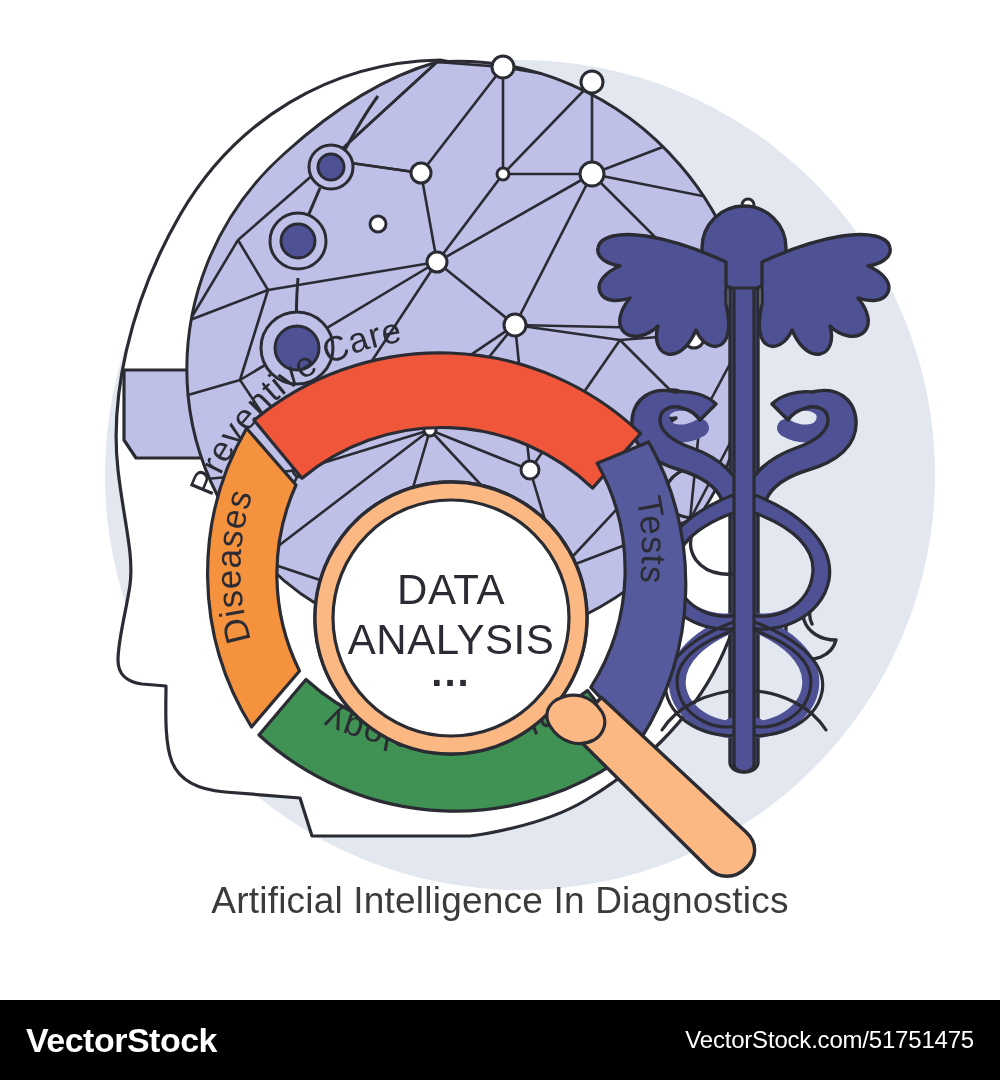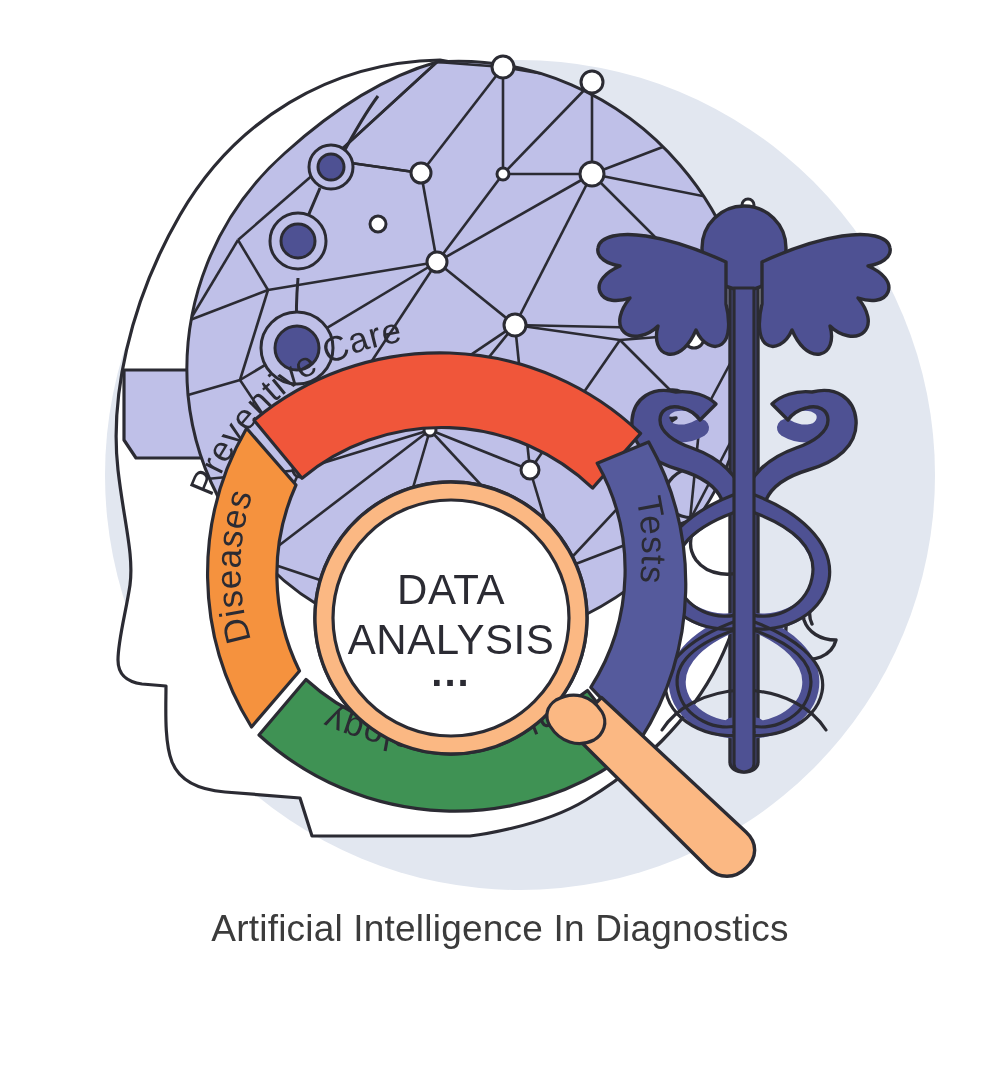--- a/index.html
+++ b/index.html
@@ -5,21 +5,21 @@
   html,body{margin:0;padding:0;background:#ffffff;}
   body{
     width:1000px;height:1080px;overflow:hidden;
     font-family:"Liberation Sans", sans-serif;
     position:relative;
   }
   #stage{position:absolute;inset:0;width:1000px;height:1080px;}
   .illus{position:absolute;left:0;top:0;width:1000px;height:1000px;}
   .title-wrap{
     position:absolute;left:0;top:880px;width:1000px;height:70px;
-    display:flex;align-items:flex-end;justify-content:center;
+    display:flex;align-items:flex-start;justify-content:center;
   }
   .title-text{
     font-family:"Liberation Sans", sans-serif;
     font-size:37px;font-weight:400;color:#3b3b3b;letter-spacing:.2px;
     white-space:nowrap;
   }
   .footer{
     position:absolute;left:0;top:1000px;width:1000px;height:80px;
     background:#000000;
     display:flex;align-items:center;justify-content:space-between;
@@ -359,14 +359,18 @@
       <text class="center-line" x="451" y="604">DATA</text>
       <text class="center-line" x="451" y="654">ANALYSIS</text>
       <text class="center-dots" x="451" y="686">...</text>
     </g>
   </svg>
 
   <div class="title-wrap">
     <span class="title-text">Artificial Intelligence In Diagnostics</span>
   </div>
 
+  <div class="footer">
+    <span class="brand">VectorStock</span>
+    <span class="url">VectorStock.com/51751475</span>
+  </div>
 
 </div>
 
 </body></html>

